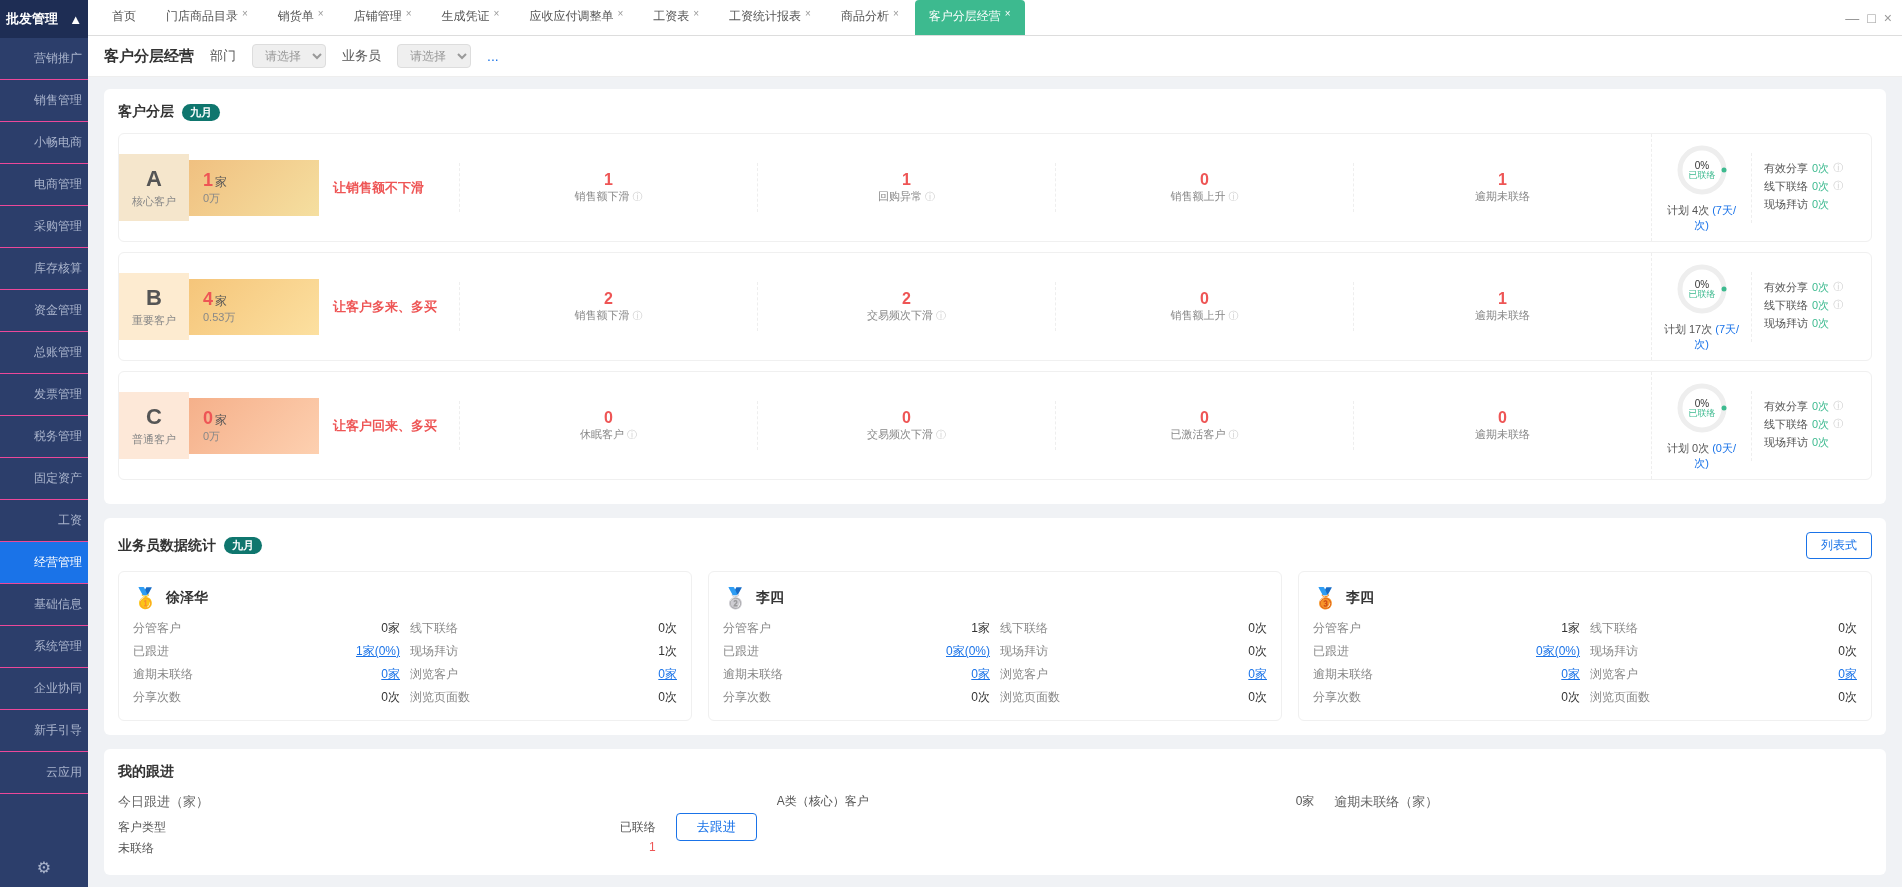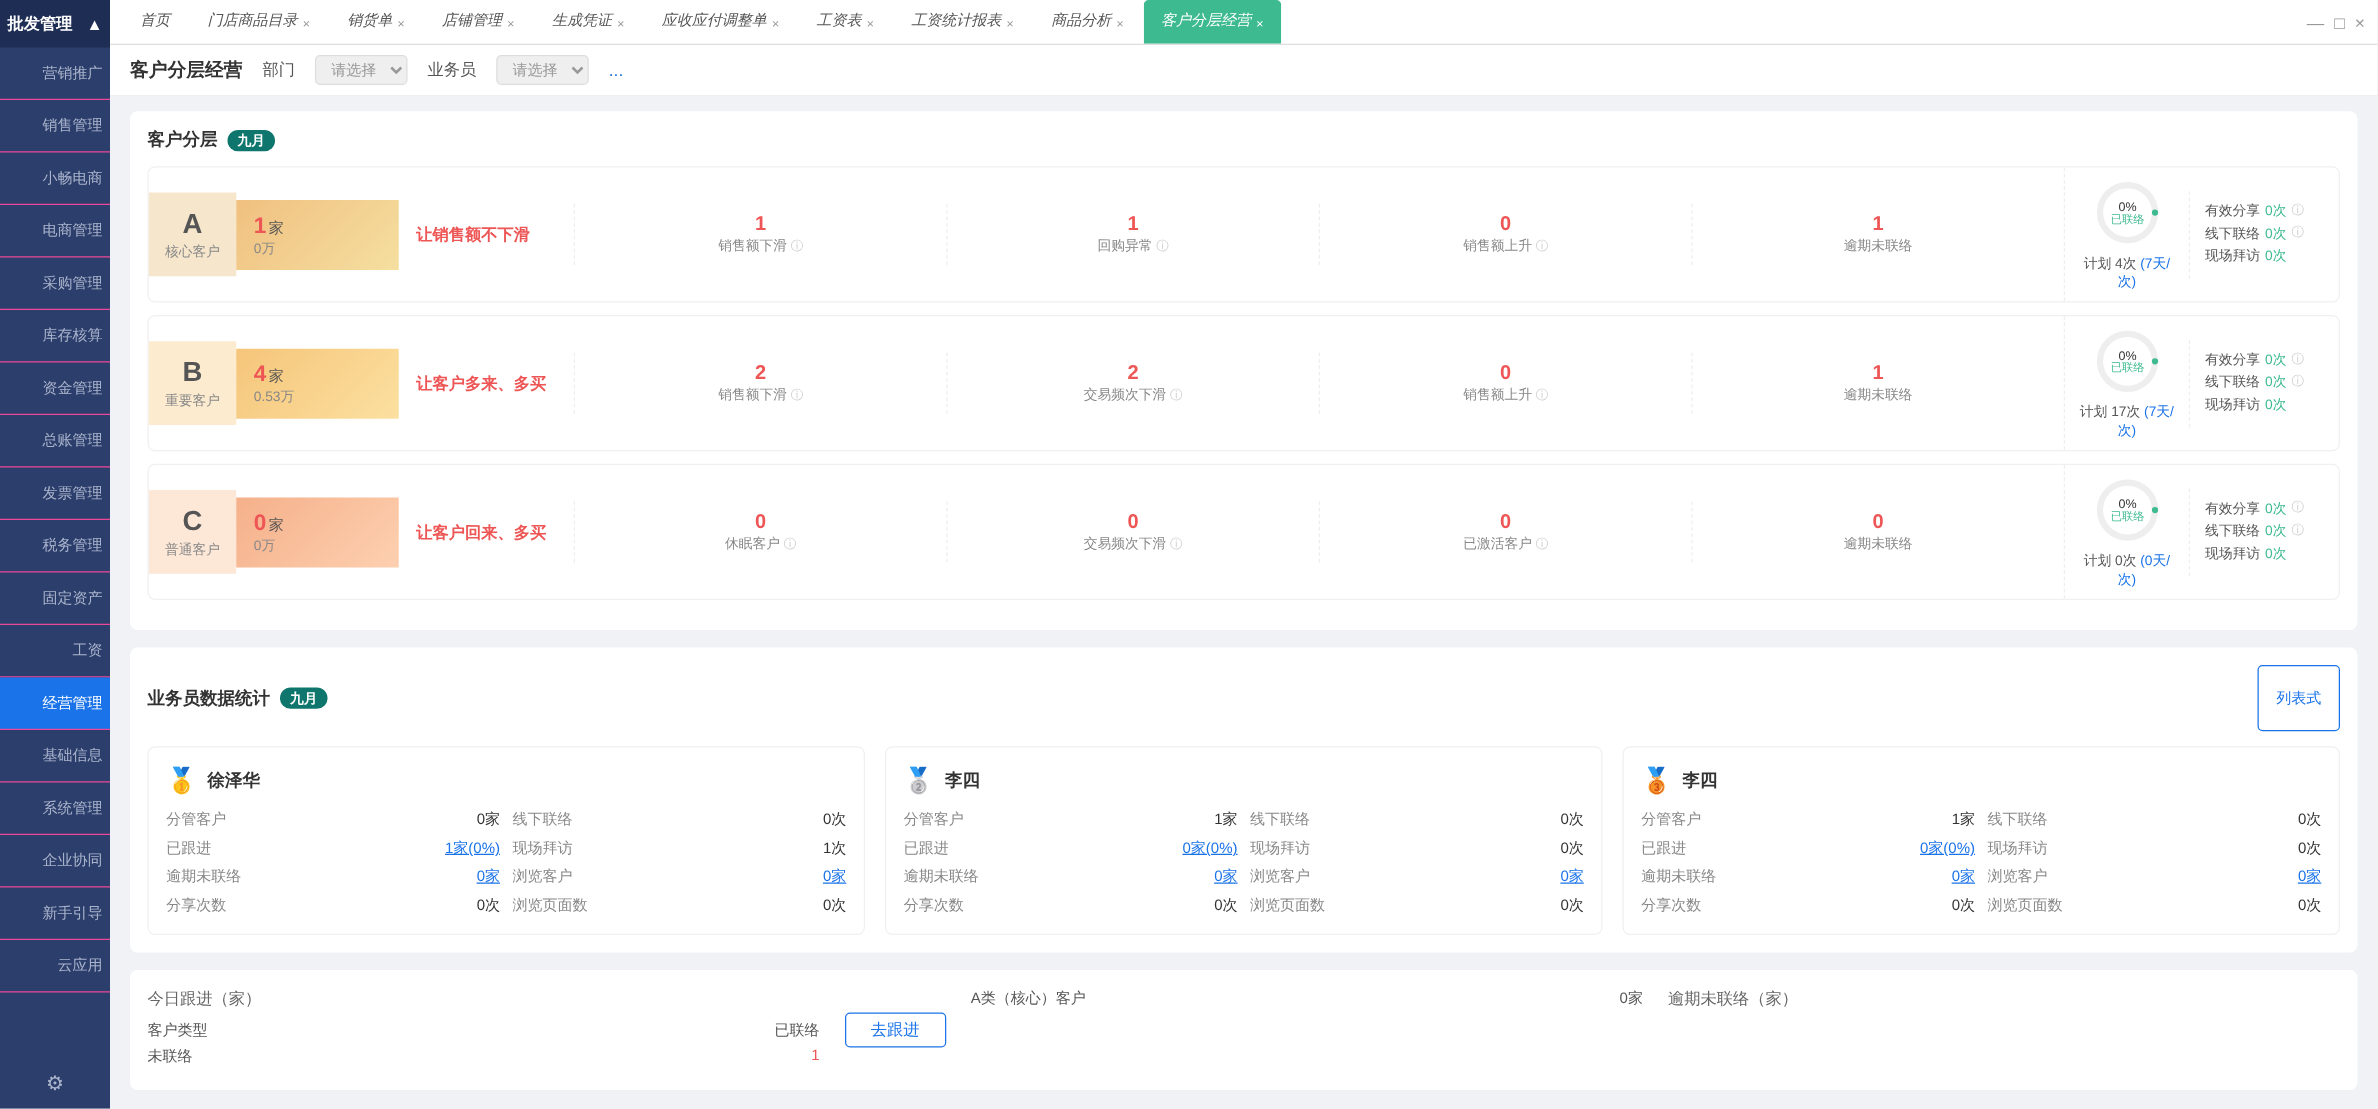--- a/index.html
+++ b/index.html
@@ -64,23 +64,22 @@
     }
     .tab {
       padding: 8px 14px;
       font-size: 12px;
       color: #555;
       cursor: pointer;
       white-space: nowrap;
       border-bottom: 2px solid transparent;
       margin-right: 2px;
       display: flex;
-      align-items: flex-end;
+      align-items: flex-start;
       gap: 4px;
-      font-style: italic;
     }
     .tab.active {
       color: #fff;
       background: #3dba8f;
       border-radius: 4px 4px 0 0;
     }
     .tab .close-icon { font-size: 10px; color: #999; cursor: pointer; }
     .tab.active .close-icon { color: #fff; }
     .tab-close-btns { margin-left: auto; display: flex; gap: 8px; font-size: 14px; color: #999; cursor: pointer; }
 
@@ -200,21 +199,21 @@
     .tier-c .tier-label { background: #fde8d8; }
     .tier-c .tier-count-box { background: linear-gradient(135deg, #f5b08a, #fdd0b0); }
 
     
     .biz-section { background: #fff; border-radius: 6px; padding: 14px; margin-bottom: 14px; }
     .biz-section-header { display: flex; align-items: center; justify-content: space-between; margin-bottom: 12px; }
     .list-btn {
       border: 1px solid #1a73e8;
       color: #1a73e8;
       background: #fff;
-      padding: 17px 14px;
+      padding: 4px 14px;
       border-radius: 4px;
       cursor: pointer;
       font-size: 12px;
     }
 
     .biz-cards { display: grid; grid-template-columns: 1fr 1fr 1fr; gap: 16px; }
     .biz-card { border: 1px solid #f0f0f0; border-radius: 6px; padding: 14px; }
     .biz-card-header { display: flex; align-items: center; gap: 8px; margin-bottom: 10px; font-size: 14px; font-weight: bold; color: #333; }
     .medal { font-size: 20px; }
     .biz-grid { display: grid; grid-template-columns: 1fr 1fr; gap: 6px 10px; font-size: 12px; }
@@ -732,20 +731,23 @@
             <div class="biz-row">
                 <span class="biz-label">浏览页面数</span>
                 <span class="biz-value">0次</span>
               </div>
           </div>
         </div>
       </div>
     </div>
 
     <div class="follow-section">
+      <div class="follow-header">
+        <span>我的跟进</span>
+      </div>
       <div style="display:grid;grid-template-columns:1fr auto 1fr 1fr;gap:20px;align-items:start;">
         <div>
           <div class="follow-col-title">今日跟进（家）</div>
           <div class="follow-row">
             <span>客户类型</span>
             <span>已联络</span>
           </div>
           <div class="follow-row">
             <span>未联络</span>
             <span class="red">1</span>

